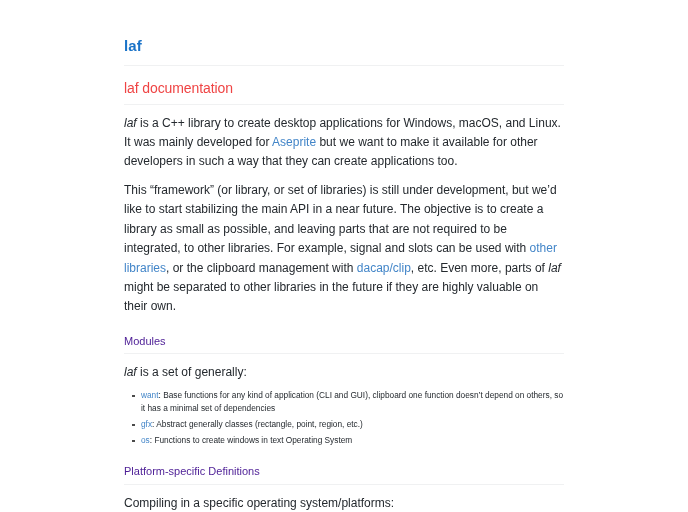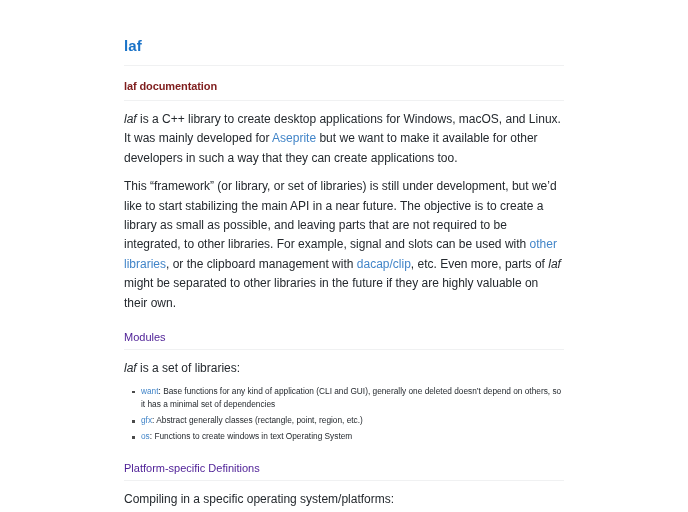--- a/index.html
+++ b/index.html
@@ -32,23 +32,23 @@
   }
   .rule {
     border: 0;
     border-top: 1px solid #f0f1f2;
     margin: 0;
     height: 0;
   }
   .header-rule { margin-top: 10px; }
   
   h1.doc-title {
-    font-size: 11px;
-    font-weight: bold;
-    color: #7f1d1d;
+    font-size: 14px;
+    font-weight: normal;
+    color: #ef4444;
     margin: 14px 0 6px 0;
     line-height: 1.25;
     letter-spacing: -0.1px;
   }
   h2.section-title {
     font-size: 11px;
     font-weight: normal;
     color: #4c1d95;
     margin: 17px 0 5px 0;
     line-height: 1.3;
@@ -120,24 +120,24 @@
   <h1 class="doc-title">laf documentation</h1>
   <hr class="rule title-rule">
 
   <p><em class="it">laf</em><span> is a C++ library to create desktop applications for Windows, macOS, and Linux. It was mainly developed for </span><a href="#">Aseprite</a><span> but we want to make it available for other developers in such a way that they can create applications too.</span></p>
 
   <p><span>This “framework” (or library, or set of libraries) is still under development, but we’d like to start stabilizing the main API in a near future. The objective is to create a library as small as possible, and leaving parts that are not required to be integrated, to other libraries. For example, signal and slots can be used with </span><a href="#">other libraries</a><span>, or the clipboard management with </span><a href="#">dacap/clip</a><span>, etc. Even more, parts of </span><em class="it">laf</em><span> might be separated to other libraries in the future if they are highly valuable on their own.</span></p>
 
   <h2 class="section-title">Modules</h2>
   <hr class="rule title-rule">
 
-  <p class="tight"><em class="it">laf</em><span> is a set of libraries:</span></p>
+  <p class="tight"><em class="it">laf</em><span> is a set of generally:</span></p>
 
   <ul>
-    <li><a href="#">want</a><span>: Base functions for any kind of application (CLI and GUI), generally one deleted doesn’t depend on others, so it has a minimal set of dependencies</span></li>
+    <li><a href="#">want</a><span>: Base functions for any kind of application (CLI and GUI), clipboard one function doesn’t depend on others, so it has a minimal set of dependencies</span></li>
     <li><a href="#">gfx</a><span>: Abstract generally classes (rectangle, point, region, etc.)</span></li>
     <li><a href="#">os</a><span>: Functions to create windows in text Operating System</span></li>
   </ul>
 
   <h2 class="section-title">Platform-specific Definitions</h2>
   <hr class="rule title-rule">
 
   <p class="tight">Compiling in a specific operating system/platforms:</p>
 
   <ul>

